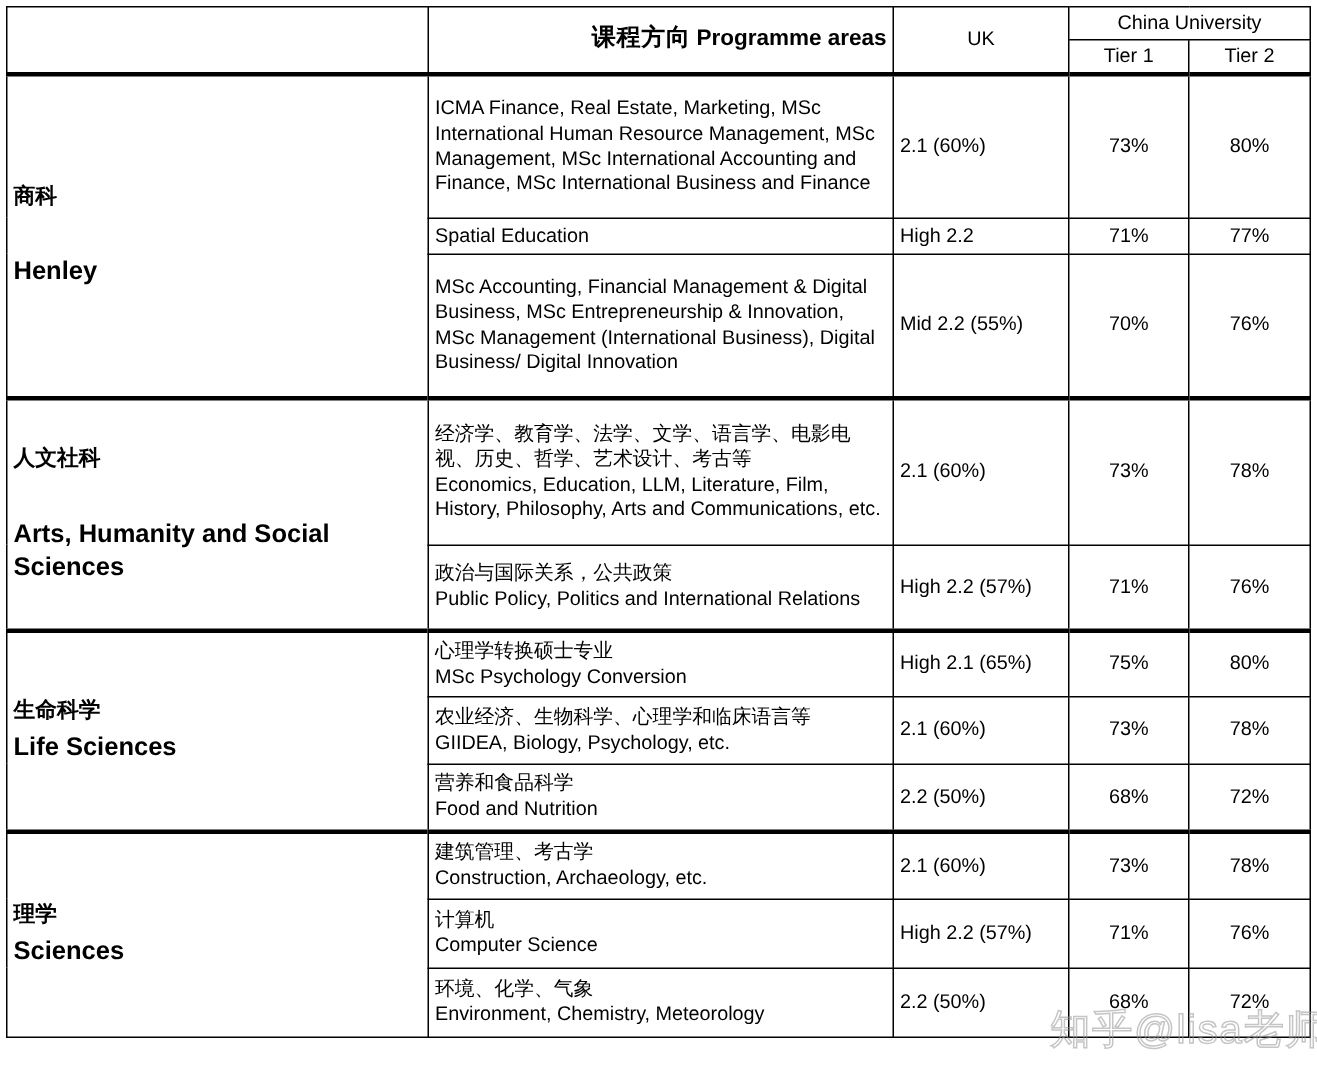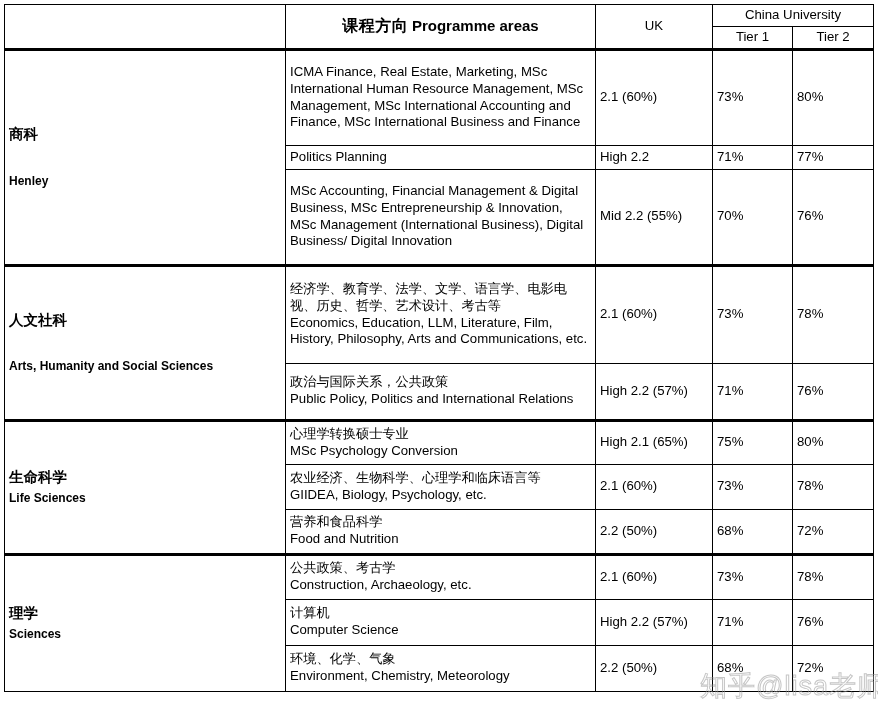--- a/index.html
+++ b/index.html
@@ -46,21 +46,21 @@
   col.c-area   { width: 281px; }
   col.c-prog   { width: 310px; }
   col.c-uk     { width: 117px; }
   col.c-t1     { width: 80px; }
   col.c-t2     { width: 81px; }
 
   
   .hdr-blank { border-bottom: 3px solid #000 !important; }
 
   .hdr-prog {
-    text-align: center;
+    text-align: right;
     border-bottom: 3px solid #000 !important;
     padding-top: 2px;
     padding-bottom: 2px;
   }
   .hdr-prog .cn {
     font-size: 16px;
     font-weight: bold;
     line-height: 1.5;
     letter-spacing: .5px;
   }
@@ -101,21 +101,21 @@
     font-size: 13.5px;
     line-height: 1.35;
   }
   .area-cell .cn {
     font-weight: bold;
     font-size: 14.5px;
     display: block;
   }
   .area-cell .en {
     font-weight: bold;
-    font-size: 12px;
+    font-size: 17px;
     display: block;
   }
   .area-cell .gap-big { display: block; height: 30px; }
   .area-cell .gap-sm  { display: block; height: 4px; }
 
   .prog-cell {
     vertical-align: middle;
     text-align: left;
     font-size: 13.4px;
     line-height: 1.33;
@@ -123,20 +123,21 @@
   }
   .prog-cell .cn { display: block; }
   .prog-cell .en { display: block; }
 
   .uk-cell {
     text-align: left;
     font-size: 13.4px;
     padding-left: 5px;
   }
   .num-cell {
+    text-align: center;
     font-size: 13.4px;
   }
 
   
   .sec-top > td { border-top: 3px solid #000 !important; }
   .sec-bot > td { border-bottom: 3px solid #000 !important; }
 
   
   .watermark {
     position: absolute;
@@ -193,21 +194,21 @@
         </td>
         <td class="prog-cell" style="height:96px">
           <span class="en">ICMA Finance, Real Estate, Marketing, MSc International Human Resource Management, MSc Management, MSc International Accounting and Finance, MSc International Business and Finance</span>
         </td>
         <td class="uk-cell">2.1 (60%)</td>
         <td class="num-cell">73%</td>
         <td class="num-cell">80%</td>
       </tr>
       <tr>
         <td class="prog-cell" style="height:24px">
-          <span class="en">Politics Planning</span>
+          <span class="en">Spatial Education</span>
         </td>
         <td class="uk-cell">High 2.2</td>
         <td class="num-cell">71%</td>
         <td class="num-cell">77%</td>
       </tr>
       <tr class="sec-bot">
         <td class="prog-cell" style="height:96px">
           <span class="en">MSc Accounting, Financial Management &amp; Digital Business, MSc Entrepreneurship &amp; Innovation, MSc Management (International Business), Digital Business/ Digital Innovation</span>
         </td>
         <td class="uk-cell">Mid 2.2 (55%)</td>
@@ -272,21 +273,21 @@
         <td class="num-cell">72%</td>
       </tr>
 
       <tr class="sec-top">
         <td class="area-cell" rowspan="3">
           <span class="cn">理学</span>
           <span class="gap-sm"></span>
           <span class="en">Sciences</span>
         </td>
         <td class="prog-cell" style="height:45px">
-          <span class="cn">公共政策、考古学</span>
+          <span class="cn">建筑管理、考古学</span>
           <span class="en">Construction, Archaeology, etc.</span>
         </td>
         <td class="uk-cell">2.1 (60%)</td>
         <td class="num-cell">73%</td>
         <td class="num-cell">78%</td>
       </tr>
       <tr>
         <td class="prog-cell" style="height:46px">
           <span class="cn">计算机</span>
           <span class="en">Computer Science</span>

